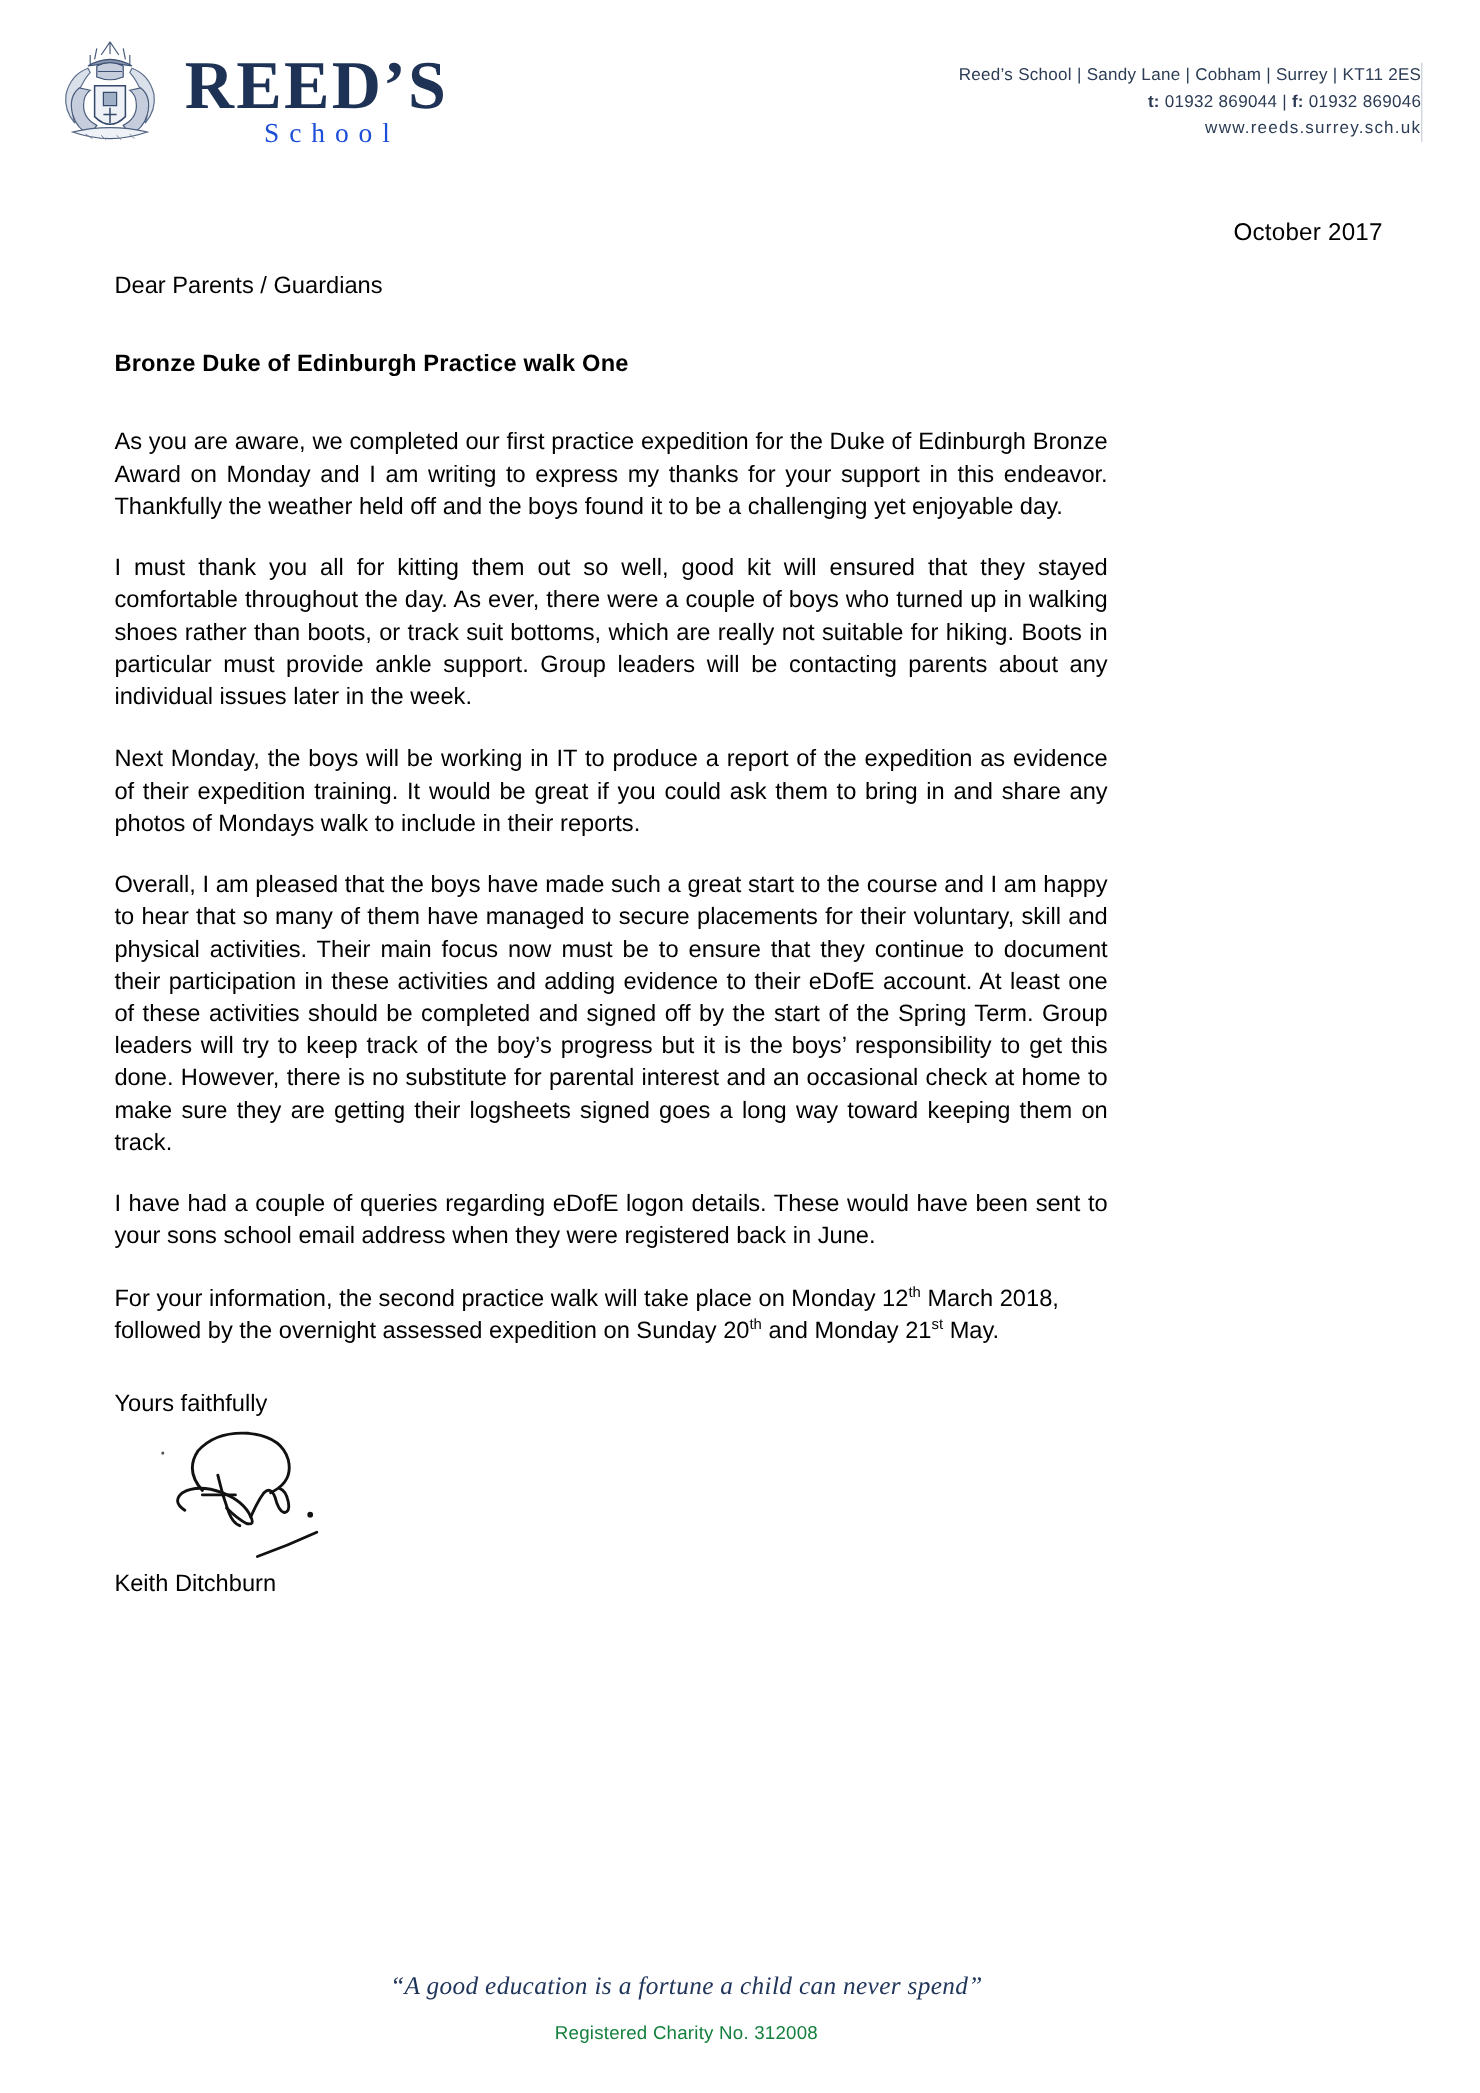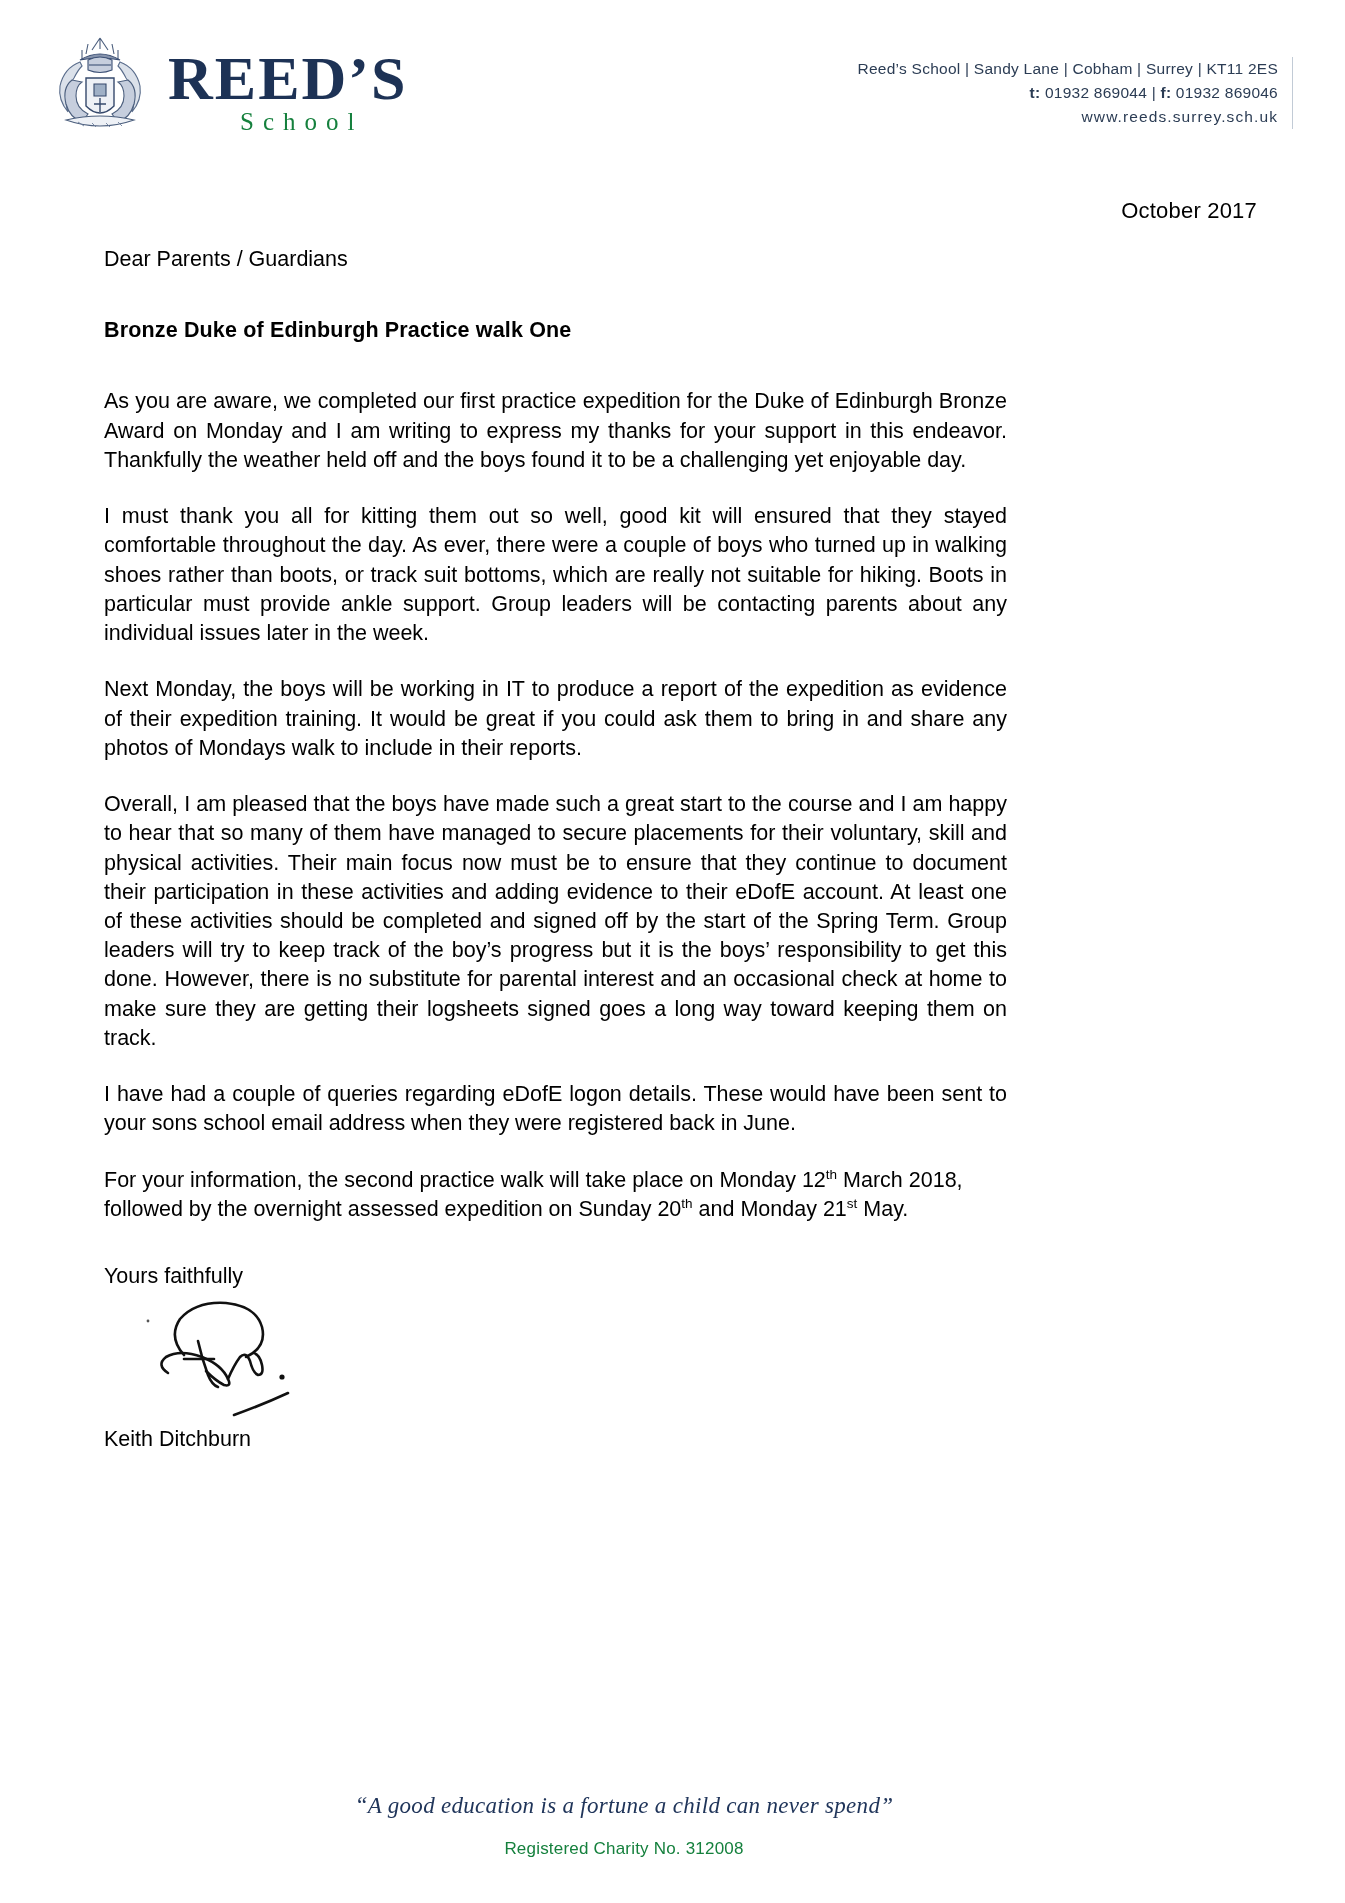--- a/index.html
+++ b/index.html
@@ -56,35 +56,34 @@
     font-weight: bold;
     font-size: 62px;
     letter-spacing: 2px;
     color: #1d3255;
     line-height: 0.98;
   }
   .wordmark-sub {
     font-family: "Liberation Serif", serif;
     font-size: 25px;
     letter-spacing: 9px;
-    color: #15803d;
+    color: #1d4ed8;
     margin-top: 0;
     margin-left: 72px;
   }
 
   .contact-block {
     position: absolute;
     right: 52px;
     top: 57px;
     text-align: right;
     color: #2b3c54;
     font-size: 15.5px;
     line-height: 1.55;
     letter-spacing: 0.25px;
-    padding-right: 14px;
     border-right: 1.5px solid #c2cbd6;
   }
   .contact-block b { font-weight: bold; }
   .contact-web { letter-spacing: 1.1px; }
 
   
   .date-line {
     position: absolute;
     right: 88px;
     top: 198px;

